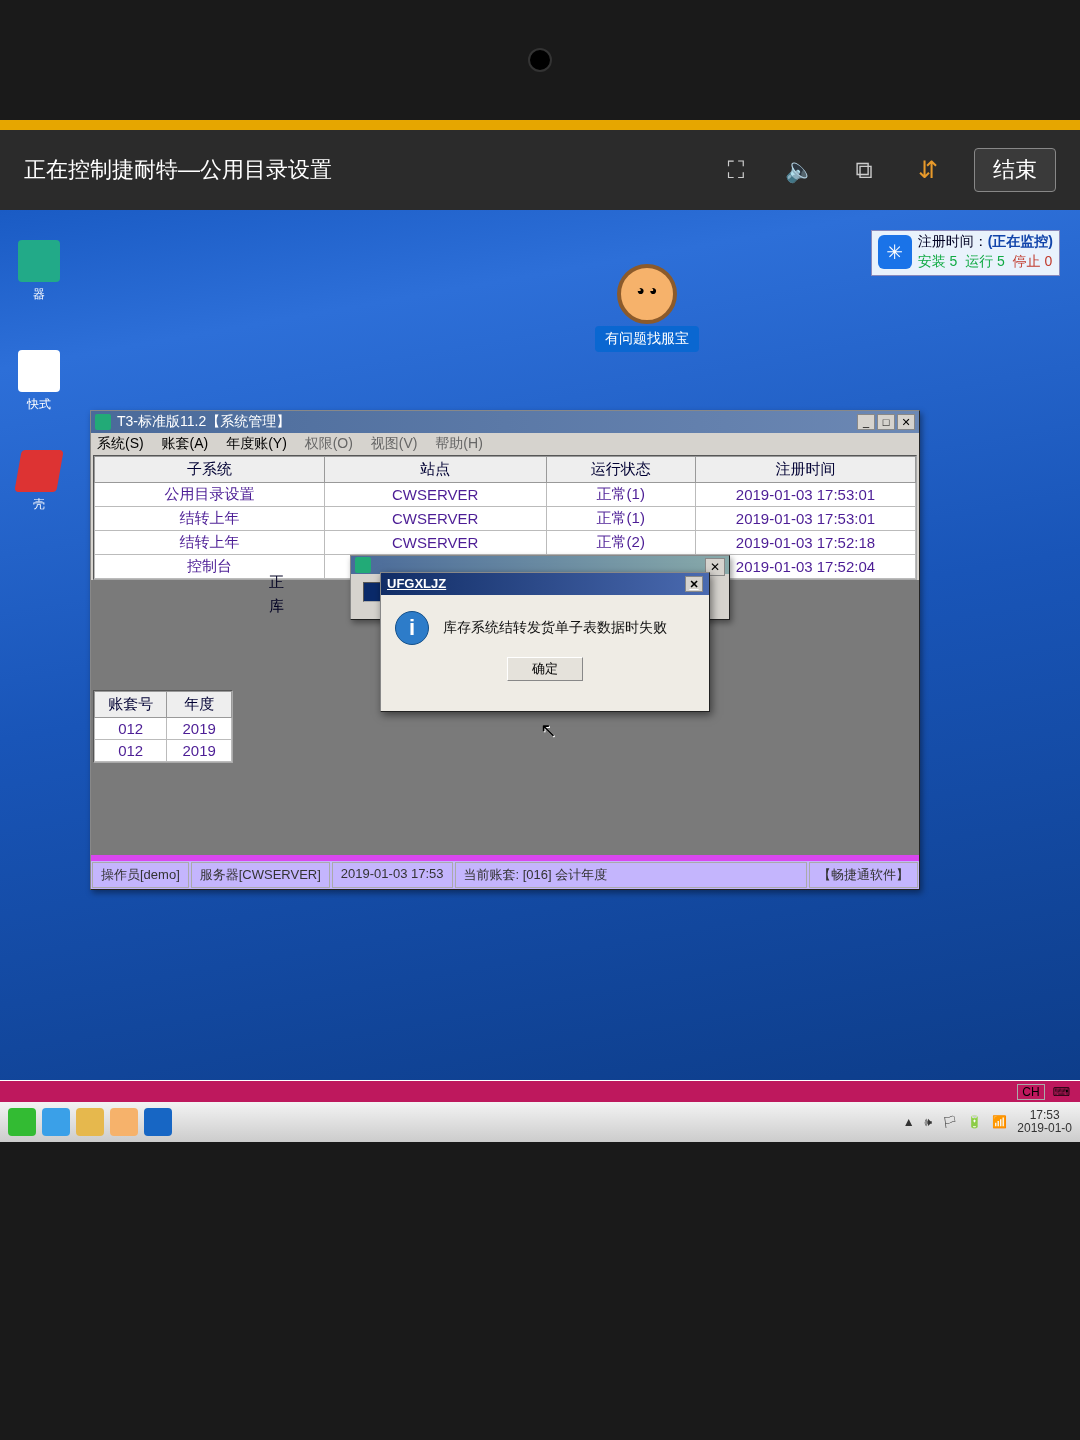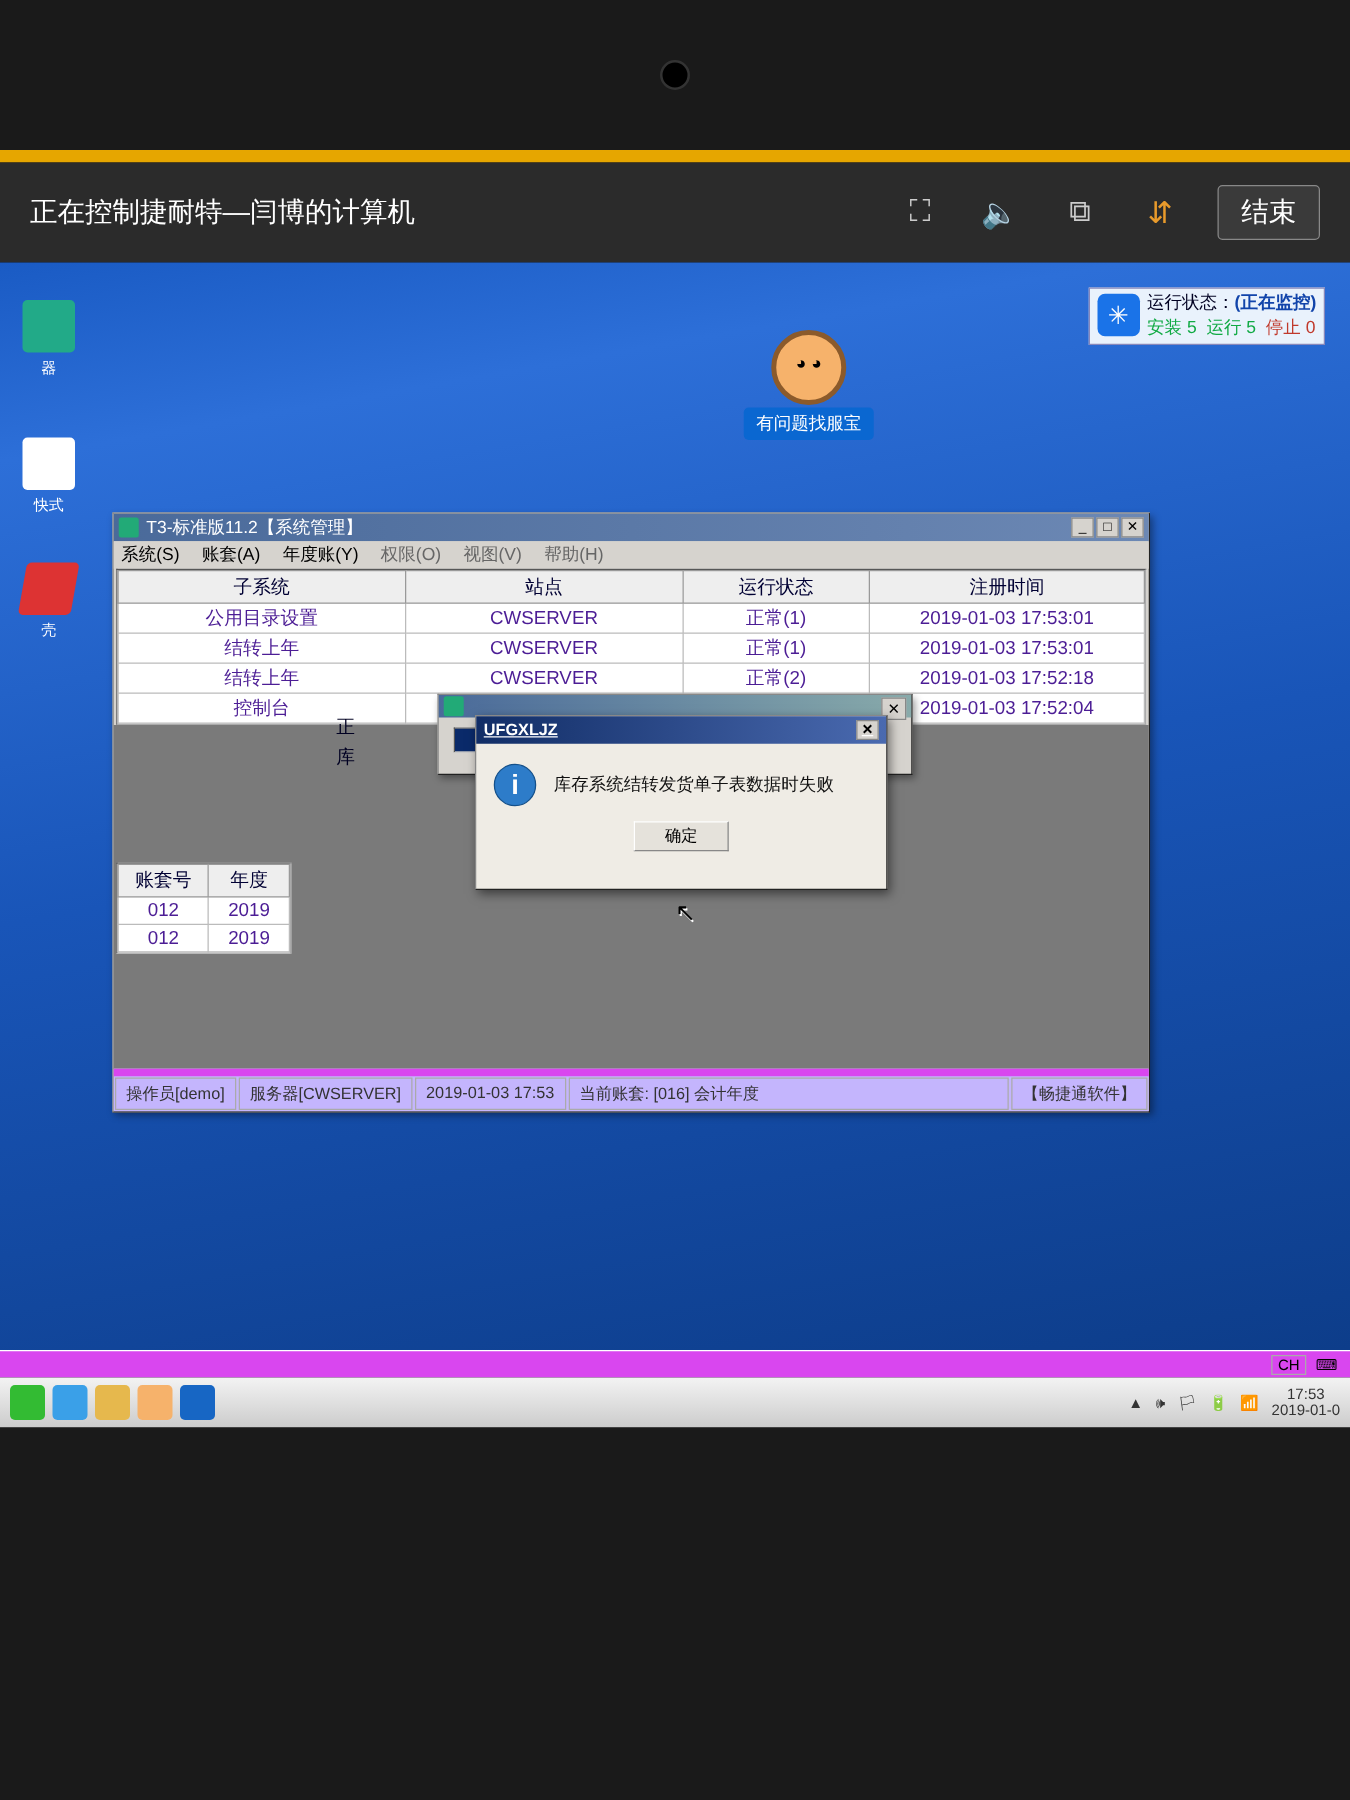--- a/index.html
+++ b/index.html
@@ -123,57 +123,57 @@
   }
   .msgbox .tb{background:linear-gradient(90deg,#112d66,#4a6ab0);color:#fff;font-size:13px;font-weight:bold;padding:3px 6px;display:flex;text-decoration:underline;}
   .msgbox .tb .sp{flex:1;}
   .msgbox .tb .x{width:18px;height:16px;background:#d6d3ce;border:1px solid #888;color:#000;text-align:center;font-size:11px;line-height:14px;cursor:pointer;}
   .msgbox .body{display:flex;align-items:center;padding:16px 14px 6px;gap:14px;font-size:14px;color:#111;}
   .infoicon{width:34px;height:34px;border-radius:50%;background:#2d7cc9;color:#fff;display:flex;align-items:center;justify-content:center;font-size:22px;font-weight:bold;border:1px solid #14508a;}
   .msgbox .btnrow{text-align:center;padding:6px 0 10px;}
   .msgbox button{padding:2px 24px;font-size:13px;background:#e5e2db;border:1px solid #888;border-top-color:#fff;border-left-color:#fff;cursor:pointer;}
   .cursor{position:absolute;top:508px;left:540px;font-size:20px;color:#000;text-shadow:1px 1px #fff;}
   
-  .lang-bar{height:22px;background:#d946ef;display:flex;justify-content:flex-end;font-size:12px;align-items:center;padding-right:10px;gap:8px;border-top:1px solid #fff;}
+  .lang-bar{height:22px;background:#be185d;display:flex;justify-content:flex-end;font-size:12px;align-items:center;padding-right:10px;gap:8px;border-top:1px solid #fff;}
   .taskbar{height:40px;background:linear-gradient(#f3f3f3,#ccc);display:flex;align-items:center;padding:0 8px;gap:6px;font-size:12px;color:#333;}
   .taskbar .tico{width:28px;height:28px;background:#4a90d9;border-radius:4px;}
   .taskbar .tico.y{background:#e6b84d;}
   .taskbar .tico.m{background:#a6c;}
   .taskbar .tico.g{background:#3b3;}
   .taskbar .sp{flex:1;}
   .taskbar .tray{display:flex;align-items:center;gap:10px;}
   .taskbar .clock{font-size:12px;line-height:13px;text-align:center;}
   
   .bezel-bottom{height:300px;background:#1a1a1a;}
 </style>
 </head>
 <body>
 
 <div class="bezel-top">
   <div class="cam"></div>
 </div>
 <div class="yellow-strip"></div>
 
 <div class="remote-bar">
-  <span>正在控制捷耐特—闫博的计算机</span>
+  <span>正在控制捷耐特—公用目录设置</span>
   <span class="spacer"></span>
   <span class="rc-icon">⛶</span>
   <span class="rc-icon">🔈</span>
   <span class="rc-icon">⧉</span>
   <span class="rc-icon" style="color:#e89a2b;">⇵</span>
   <span class="rc-end">结束</span>
 </div>
 
 <div class="screen">
 
   <div class="status-badge">
     <div class="ico">✳</div>
     <div class="lines">
       <div class="t1">
-        <span>运行状态：</span><b>(正在监控)</b>
+        <span>注册时间：</span><b>(正在监控)</b>
       </div>
       <div class="t2">
         <span class="installed"><span>安装</span> <span>5</span></span>
         &nbsp;<span class="installed"><span>运行</span> <span>5</span></span>
         &nbsp;<span class="stop0"><span>停止</span> <span>0</span></span>
       </div>
     </div>
   </div>
 
   <div class="monkey">

